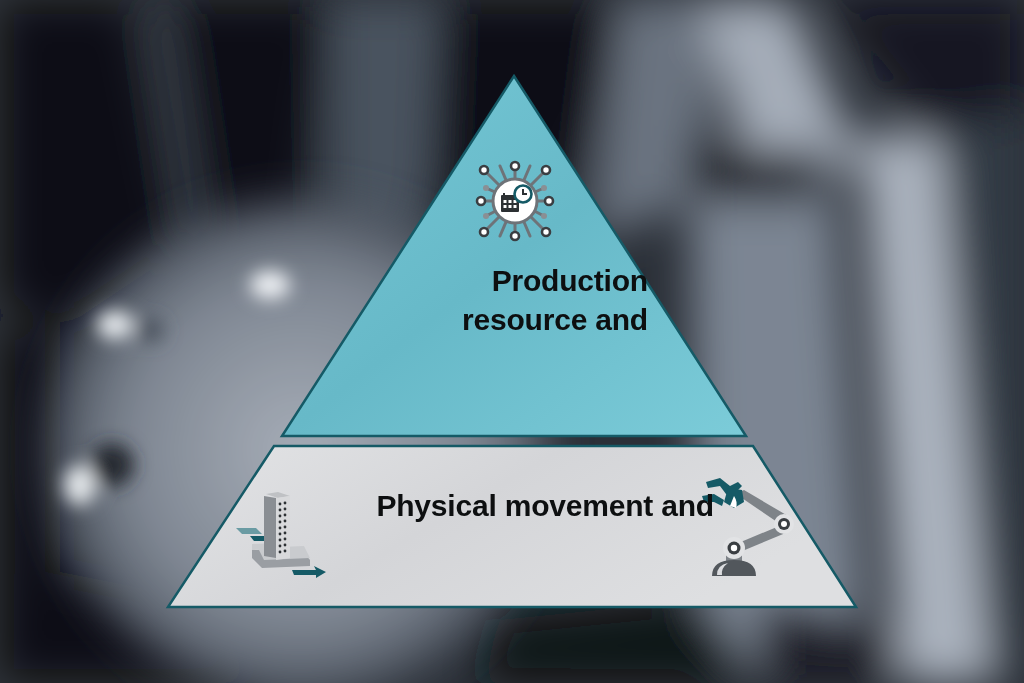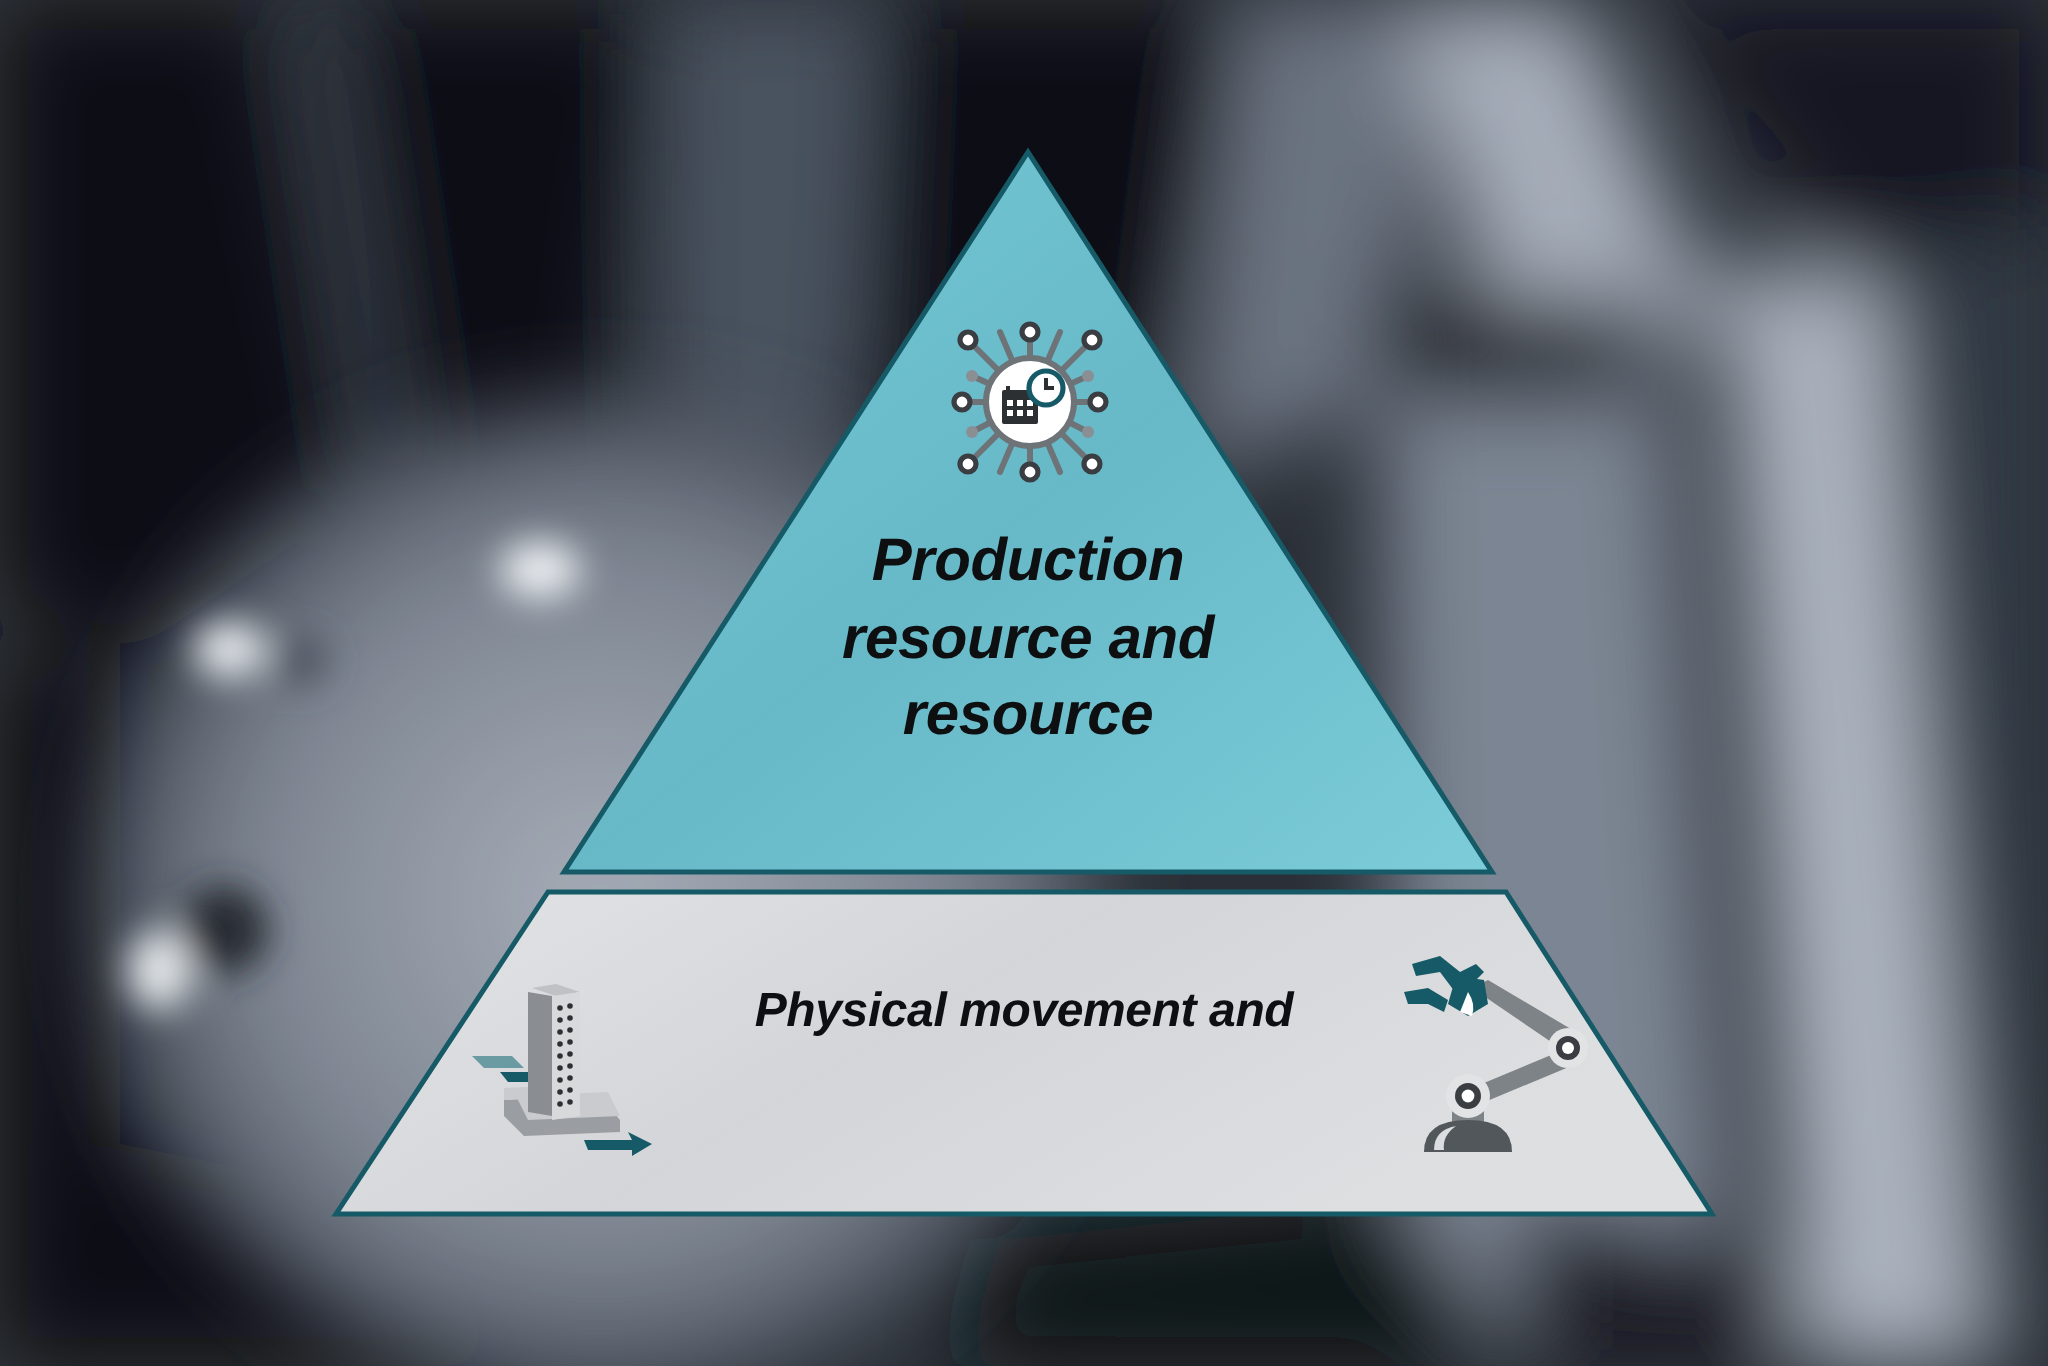--- a/index.html
+++ b/index.html
@@ -4,30 +4,30 @@
 <style>
   html, body { margin: 0; padding: 0; }
   body {
     width: 1024px; height: 683px; overflow: hidden; position: relative;
     background: #3a4049;
     font-family: "Liberation Sans", "DejaVu Sans", sans-serif;
   }
   .bg { position: absolute; inset: 0; width: 1024px; height: 683px; }
   .diagram { position: absolute; left: 0; top: 0; width: 1024px; height: 683px; }
   .label {
-    position: absolute; text-align: center; color: #0d0f10;
-    font-weight: bold; letter-spacing: -0.2px; font-style: italic;
+    position: absolute; text-align: right; color: #0d0f10;
+    font-weight: bold; letter-spacing: -0.2px;
   }
   .label-top {
     left: 380px; width: 268px; top: 262px;
     font-size: 30px; line-height: 38.5px;
   }
   .label-bottom {
     left: 310px; width: 404px; top: 486px;
-    font-size: 24px; line-height: 40px;
+    font-size: 30px; line-height: 40px;
   }
   .icon { position: absolute; }
 </style>
 </head>
 <body>
 
 <svg class="bg" viewBox="0 0 1024 683" xmlns="http://www.w3.org/2000/svg">
   <defs>
     <filter id="blur40" x="-20%" y="-20%" width="140%" height="140%">
         <feGaussianBlur stdDeviation="22"></feGaussianBlur>
@@ -204,18 +204,17 @@
     <polygon points="6,10 20,6 30,14 38,10 42,14 30,26 26,22 20,14 8,16"></polygon>
     <polygon points="2,24 14,22 24,28 22,34 14,30 4,30"></polygon>
     <polygon points="28,16 42,18 44,30 34,36 24,30"></polygon>
   </g>
   <path d="M34 24 Q38 30 36 36 L30 34 Z" fill="#ffffff"></path>
 </svg>
 
 <div class="label label-top">
   <div>Production</div>
   <div>resource and</div>
-  <div>resource</div>
 </div>
 
 <div class="label label-bottom">
   <div>Physical movement and</div>
 </div>
 
 </body></html>

